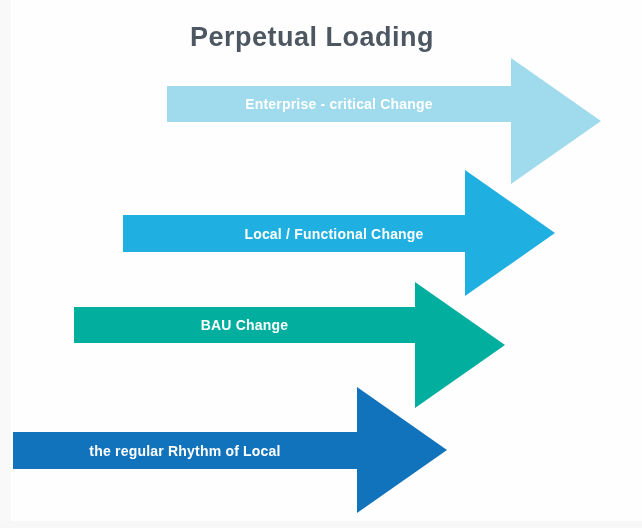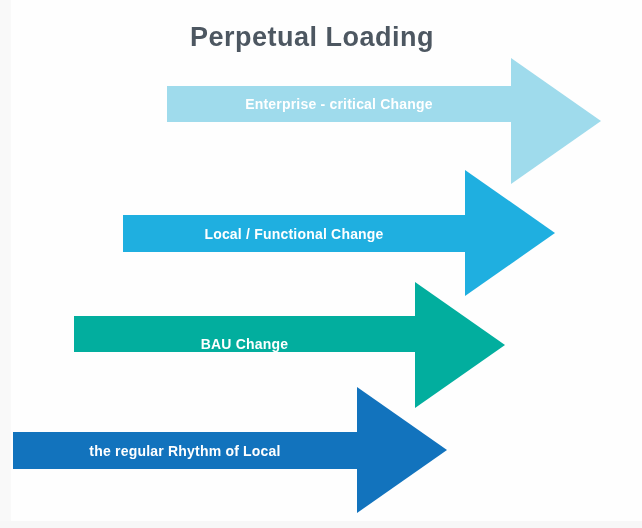--- a/index.html
+++ b/index.html
@@ -58,24 +58,24 @@
     color: #ffffff;
     font-size: 14px;
     font-weight: bold;
     letter-spacing: 0.2px;
     white-space: nowrap;
   }
   
   .a1 .shaft { left: 167px; top: 86px; width: 344px; height: 36px; }
   .a1 .head  { left: 511px; top: 58px; }
   
-  .a2 .shaft { left: 123px; top: 215px; width: 342px; height: 37px; }
+  .a2 .shaft { left: 123px; top: 215px; width: 342px; height: 37px; padding-left: 40px; }
   .a2 .head  { left: 465px; top: 170px; }
   
-  .a3 .shaft { left: 74px; top: 316px; width: 341px; height: 36px; align-items: flex-end; }
+  .a3 .shaft { left: 74px; top: 307px; width: 341px; height: 36px; }
   .a3 .head  { left: 415px; top: 282px; }
   
   .a4 .shaft { left: 13px; top: 432px; width: 344px; height: 37px; }
   .a4 .head  { left: 357px; top: 387px; }
 </style>
 </head>
 <body>
 
 <div class="stage">
 

